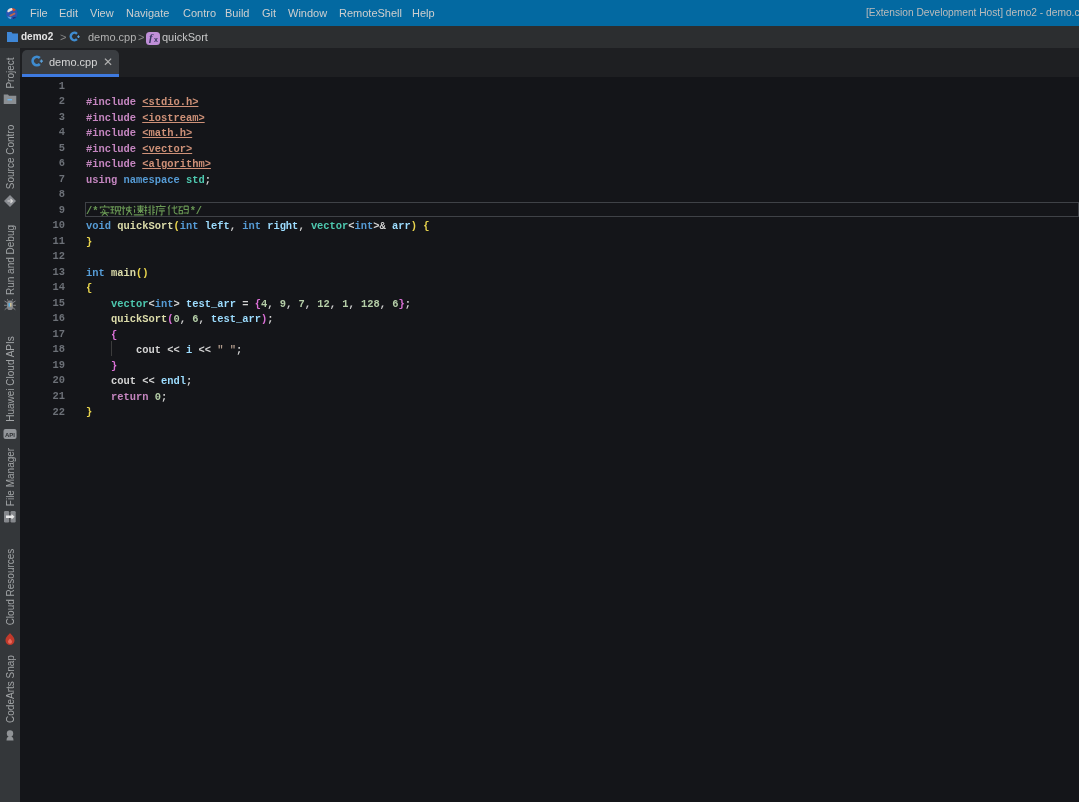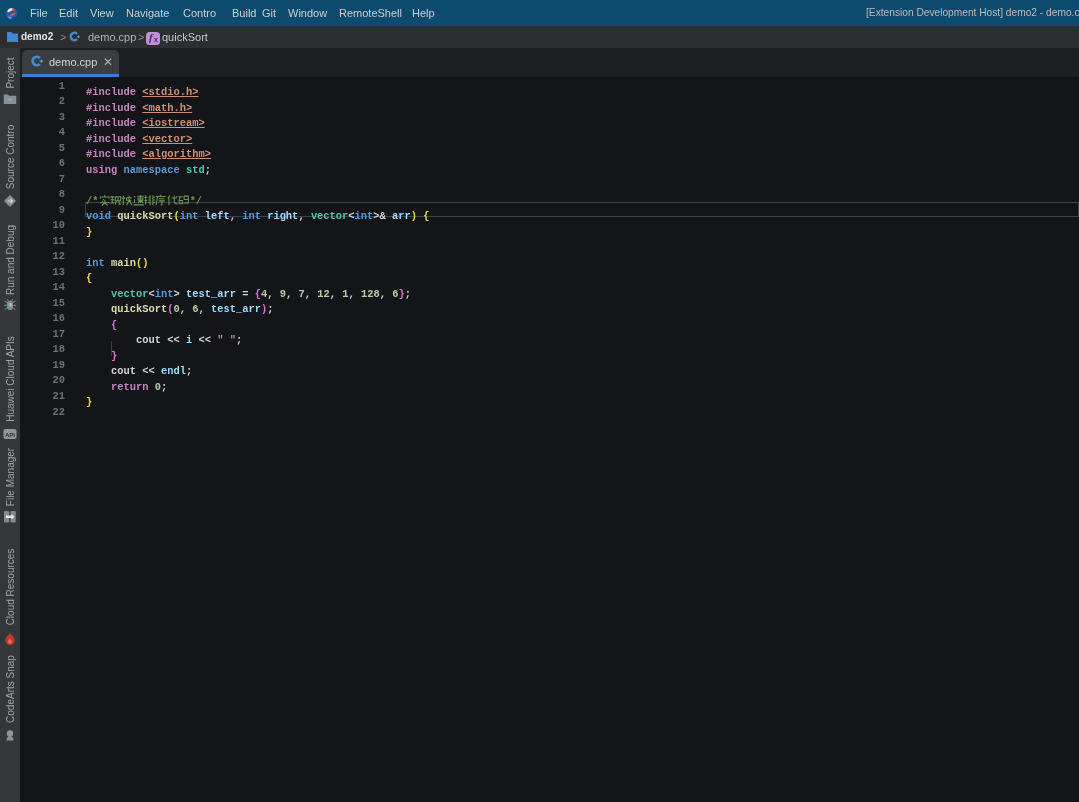--- a/index.html
+++ b/index.html
@@ -1,40 +1,40 @@
 <!DOCTYPE html>
 <html><head>
 <meta charset="utf-8">
 <style>
   * { margin:0; padding:0; box-sizing:border-box; }
   html,body { width:1079px; height:802px; overflow:hidden; background:#141519;
     font-family:"Liberation Sans", sans-serif; }
   .abs { position:absolute; }
   
-  #menubar { position:absolute; left:0; top:0; width:1079px; height:26px; background:#0c4a6e; }
+  #menubar { position:absolute; left:0; top:0; width:1079px; height:26px; background:#0369a1; }
   .mitem { position:absolute; top:7px; font-size:11px; color:#cfcfcf; font-weight:500; white-space:nowrap; }
   #wintitle { position:absolute; top:7px; left:866px; font-size:10.2px; color:#bcbcbc; white-space:nowrap; }
   #crumbs { position:absolute; left:0; top:26px; width:1079px; height:22px; background:#2c2e30; }
   .crumb { position:absolute; top:5px; font-size:11px; color:#a9a9a9; white-space:nowrap; }
   
   #sidebar { position:absolute; left:0; top:48px; width:20px; height:754px; background:#34373a; }
   .vlab { position:absolute; left:10px; transform:translate(-50%,-50%) rotate(-90deg); transform-origin:center;
     white-space:nowrap; font-size:10px; color:#a2a5a7; }
   .sic { position:absolute; left:10px; transform:translate(-50%,-50%); }
   
   #tabstrip { position:absolute; left:20px; top:48px; width:1059px; height:29px; background:#1e1f22; }
   #tab { position:absolute; left:2px; top:2px; width:97px; height:24px; background:#3a3d41; border-radius:5px 5px 0 0; }
   #tabline { position:absolute; left:2px; top:26px; width:97px; height:3px; background:#3e7ae0; }
   #tabname { position:absolute; left:27px; top:6px; font-size:11px; color:#d6d6d6; }
   #tabx { position:absolute; left:81px; top:5px; font-size:12px; color:#b0b0b0; }
   
   #editor { position:absolute; left:20px; top:77px; width:1059px; height:725px; background:#141519; }
   #gutter { position:absolute; left:0; top:1.7px; width:45px; text-align:right;
     font-family:"Liberation Mono", monospace; font-size:10.42px; line-height:15.52px; color:#6c7077; font-weight:700; }
-  #code { position:absolute; left:66px; top:8px; font-family:"Liberation Mono", monospace;
+  #code { position:absolute; left:66px; top:18px; font-family:"Liberation Mono", monospace;
     font-size:10.42px; line-height:15.52px; color:#d4d4d4; font-weight:700; }
   #code div { height:15.52px; white-space:pre; }
   .p  { color:#C586C0; }  
   .b  { color:#569CD6; }  
   .lb { color:#9CDCFE; }  
   .t  { color:#4EC9B0; }  
   .y  { color:#DCDCAA; }  
   .ou { color:#CE9178; text-decoration:underline; }
   .n  { color:#B5CEA8; }  
   .g  { color:#6A9955; }  
@@ -55,21 +55,21 @@
     <path d="M6 1 A5.5 5.5 0 0 1 10 2.9 L7.2 4.4 Z" fill="#cc4a28"></path>
     <path d="M3.2 8.2 L8.6 5.4 9.6 7 4.4 9.8 Z" fill="#d96a3a" opacity="0.85"></path>
     <path d="M1.4 9.6 A5.4 5.4 0 0 0 4.8 12.2 L5.6 10.2 Z" fill="#5aa8e0"></path>
     <path d="M10.4 9.8 A5.6 5.6 0 0 1 7 12.1 L6.4 10.4 Z" fill="#1a2f78"></path>
   </svg>
   <span class="mitem" style="left:30px">File</span>
   <span class="mitem" style="left:59px">Edit</span>
   <span class="mitem" style="left:90px">View</span>
   <span class="mitem" style="left:126px">Navigate</span>
   <span class="mitem" style="left:183px">Contro</span>
-  <span class="mitem" style="left:232px">Build</span>
+  <span class="mitem" style="left:225px">Build</span>
   <span class="mitem" style="left:262px">Git</span>
   <span class="mitem" style="left:288px">Window</span>
   <span class="mitem" style="left:339px">RemoteShell</span>
   <span class="mitem" style="left:412px">Help</span>
   <span id="wintitle">[Extension Development Host] demo2 - demo.cpp</span>
 </div>
 <div id="crumbs">
   <svg class="abs" style="left:7px;top:5px" width="11" height="12" viewBox="0 0 11 12">
     <path d="M0 1 h4.5 l1 1.5 H11 V11 H0 Z" fill="#3f87d6"></path>
   </svg>
@@ -136,22 +136,22 @@
     <circle cx="6" cy="5" r="3.2" fill="#909396"></circle>
     <path d="M2.5 12 c0-3 1.5-4.5 3.5-4.5 s3.5 1.5 3.5 4.5 Z" fill="#909396"></path>
   </svg>
 </div>
 <div id="editor">
   <div id="curline"></div>
   <div id="iguide"></div>
   <div id="gutter">1<br>2<br>3<br>4<br>5<br>6<br>7<br>8<br>9<br>10<br>11<br>12<br>13<br>14<br>15<br>16<br>17<br>18<br>19<br>20<br>21<br>22</div>
   <div id="code">
 <div><span class="p">#include</span> <span class="ou">&lt;stdio.h&gt;</span></div>
+<div><span class="p">#include</span> <span class="ou">&lt;iostream&gt;</span></div>
 <div><span class="p">#include</span> <span class="ou">&lt;math.h&gt;</span></div>
-<div><span class="p">#include</span> <span class="ou">&lt;iostream&gt;</span></div>
 <div><span class="p">#include</span> <span class="ou">&lt;vector&gt;</span></div>
 <div><span class="p">#include</span> <span class="ou">&lt;algorithm&gt;</span></div>
 <div><span class="p">using</span> <span class="b">namespace</span> <span class="t">std</span><span class="w">;</span></div>
 <div></div>
 <div class="g" id="cmtline"><span class="g">/*</span><span id="cjk"><svg class="cj" viewBox="0 0 12 12">
             <path d="M6 0.4 V2 M0.8 2.6 H11.2 M1.4 2.6 V4 M10.6 2.6 V4 M4.2 4.8 L5.2 5.7 M3.2 6.6 L4.2 7.4 M1.2 8.6 H10.8 M6.1 5.4 V8.6 M6.1 8.6 L3 11.6 M6.1 8.6 L9.2 11.6"></path>
           </svg><svg class="cj" viewBox="0 0 12 12">
             <path d="M0.4 2.4 H4.4 M2.4 2.4 V8.8 M0.4 5.4 H4.4 M0.4 8.8 H4.4 M5.6 2.2 H11.2 V6.4 H5.6 Z M8.4 2.2 V6.4 M7 6.4 L5.4 10.6 M9.6 6.4 V10.2 H11.6"></path>
           </svg><svg class="cj" viewBox="0 0 12 12">
             <path d="M2.4 1.2 V11 M0.6 3 L1.6 4.2 M4.4 3 L3.4 4.2 M5.8 3.4 H11.4 M8.6 1.2 V6 M5.9 3.4 V6 H11 M8.6 6 L5.8 11.2 M8.6 6 L11.6 11.2"></path>

